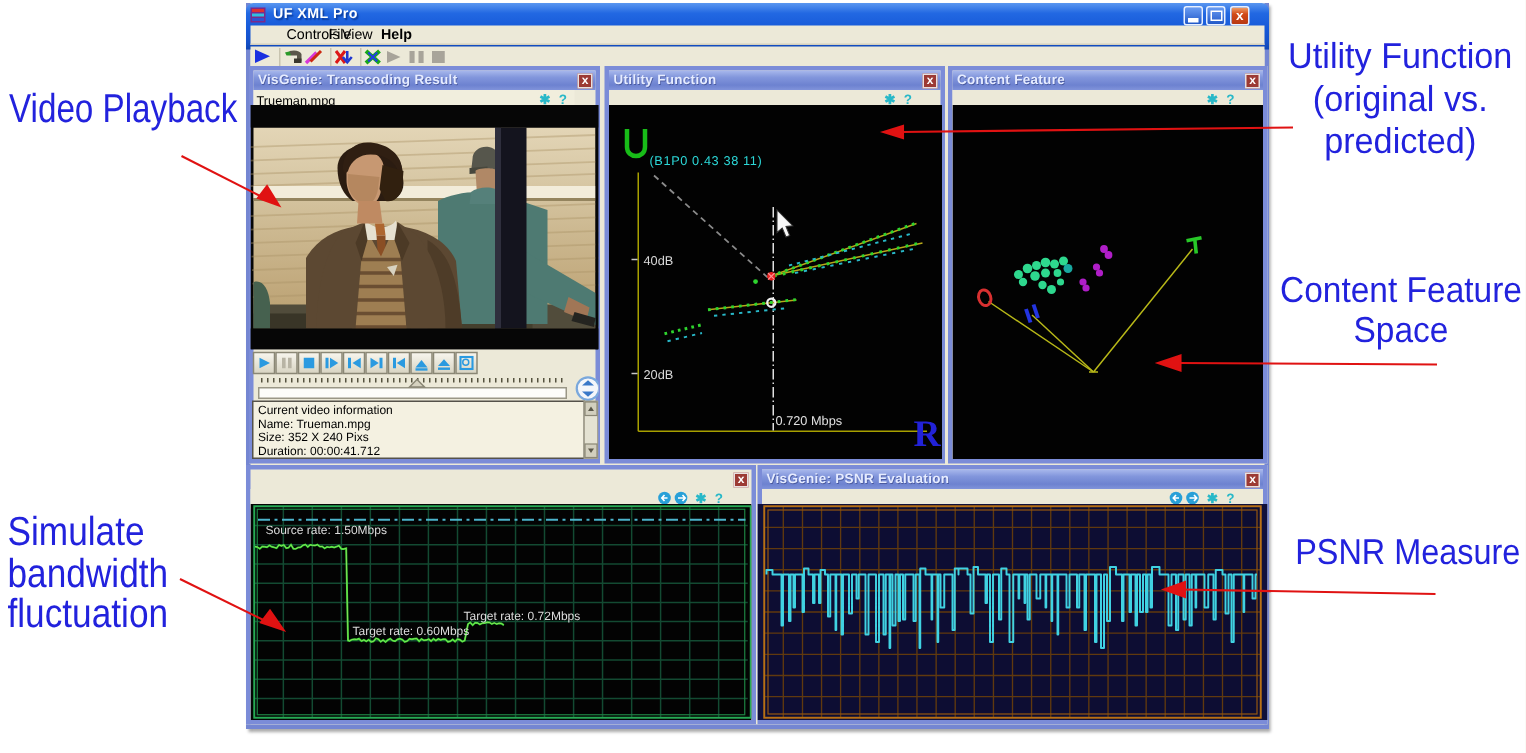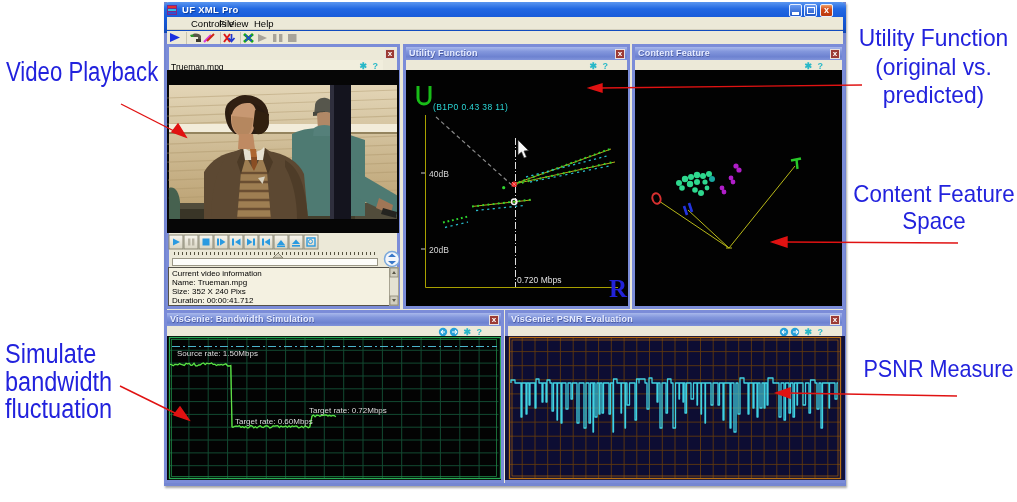--- a/index.html
+++ b/index.html
@@ -58,21 +58,21 @@
   <svg class="abs" style="left:166px;top:4px;width:13px;height:12px;" viewBox="0 0 13 12">
     <rect x="1" y="1" width="10" height="10" fill="#7a2a8a"></rect>
     <rect x="2" y="2" width="8" height="2" fill="#e03030"></rect>
     <rect x="2" y="5" width="8" height="2" fill="#30c0e0"></rect>
     <rect x="2" y="8" width="8" height="2" fill="#3050d0"></rect>
   </svg>
   <div id="menubar" class="abs">
     <span style="left:4px;margin-left:48px;">File</span>
     <span style="left:24px;">Controls</span>
     <span style="left:61px;">View</span>
-    <span style="left:87px;">Help</span>
+    <span style="left:87px;font-weight:bold;">Help</span>
   </div>
   <div id="toolbar" class="abs"></div>
   <svg class="abs" style="left:167px;top:31px;width:676px;height:14px;" viewBox="0 0 676 14">
     <path d="M3,2 L13,6.5 L3,11 Z" fill="#1a30e0"></path>
     <line x1="19.5" y1="1" x2="19.5" y2="13" stroke="#c8c4b0"></line>
     <path d="M23,4 L27,3 L27,6 L24,6 Z" fill="#2a9a2a"></path>
     <path d="M26,3 C30,2 33,3 34,5 L34,10 L31,10 L31,6 L27,6 Z" fill="#5a564a"></path>
     <rect x="29" y="8" width="5" height="3" fill="#3a372e"></rect>
     <path d="M37,11 L44,4" stroke="#d838d8" stroke-width="2.2"></path>
     <path d="M40,10 L47,3" stroke="#cc2810" stroke-width="2"></path>
@@ -82,20 +82,21 @@
     <line x1="73.5" y1="1" x2="73.5" y2="13" stroke="#c8c4b0"></line>
     <path d="M77,3 L86,11 M86,3 L77,11" stroke="#18a818" stroke-width="2.8"></path>
     <path d="M78.5,4 L84.5,10 M84.5,4 L78.5,10" stroke="#2040e0" stroke-width="1.4"></path>
     <path d="M91,3 L100,7 L91,11 Z" fill="#a8a49a"></path>
     <rect x="106" y="3" width="3.4" height="8" fill="#a8a49a"></rect>
       <rect x="112" y="3" width="3.4" height="8" fill="#a8a49a"></rect>
     <rect x="121" y="3" width="8.5" height="8" fill="#a8a49a"></rect>
   </svg>
 
   <div class="cwin abs" id="w1" style="left:166px;top:44px;width:234px;height:265px;">
+    <div class="ctitle">VisGenie: Transcoding Result</div>
       <div class="cclose">x</div>
     <div class="cstrip" style="background:#f1eedd;">
       <span style="position:absolute;left:2px;top:2px;font-size:8.5px;color:#000;">Trueman.mpg</span>
       <span class="cico" style="right:16px;">✱</span>
         <span class="cico" style="right:5px;">?</span>
     </div>
   </div>
 
   <svg class="abs" style="left:167px;top:70px;width:232px;height:163px;" viewBox="0 0 232 163">
     <rect width="232" height="163" fill="#060606"></rect>
@@ -356,21 +357,20 @@
     <g fill="#b01ec8">
       <circle cx="101" cy="96" r="2.6"></circle>
         <circle cx="104" cy="100" r="2.6"></circle>
       <circle cx="96" cy="108" r="2.4"></circle>
         <circle cx="98" cy="112" r="2.4"></circle>
       <circle cx="87" cy="118" r="2.4"></circle>
         <circle cx="89" cy="122" r="2.4"></circle>
     </g>
   </svg>
   <div class="cwin abs" id="w4" style="left:164px;top:310px;width:340px;height:173px;">
-    <div class="ctitle">VisGenie: Bandwidth Simulation</div>
       <div class="cclose">x</div>
     <div class="cstrip">
       <svg style="position:absolute;right:27px;top:1px;width:22px;height:10px;" viewBox="0 0 22 10">
         <circle cx="5" cy="5" r="4.2" fill="#28a0d8"></circle>
           <path d="M7,5 L3.4,5 M5,3 L3.2,5 L5,7" stroke="#fff" stroke-width="1.1" fill="none"></path>
         <circle cx="16" cy="5" r="4.2" fill="#28a0d8"></circle>
           <path d="M14,5 L18.6,5 M17,3 L18.8,5 L17,7" stroke="#fff" stroke-width="1.1" fill="none"></path>
       </svg>
       <span class="cico" style="right:16px;">✱</span>
         <span class="cico" style="right:5px;">?</span>

